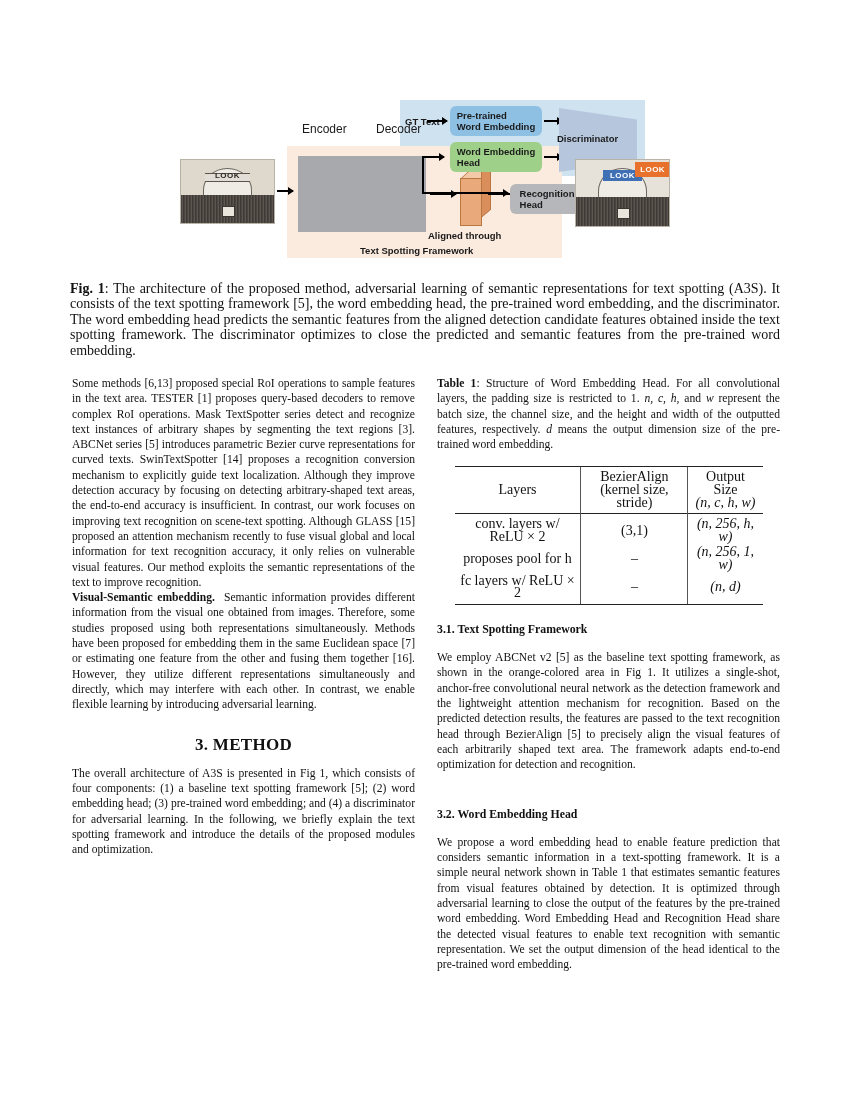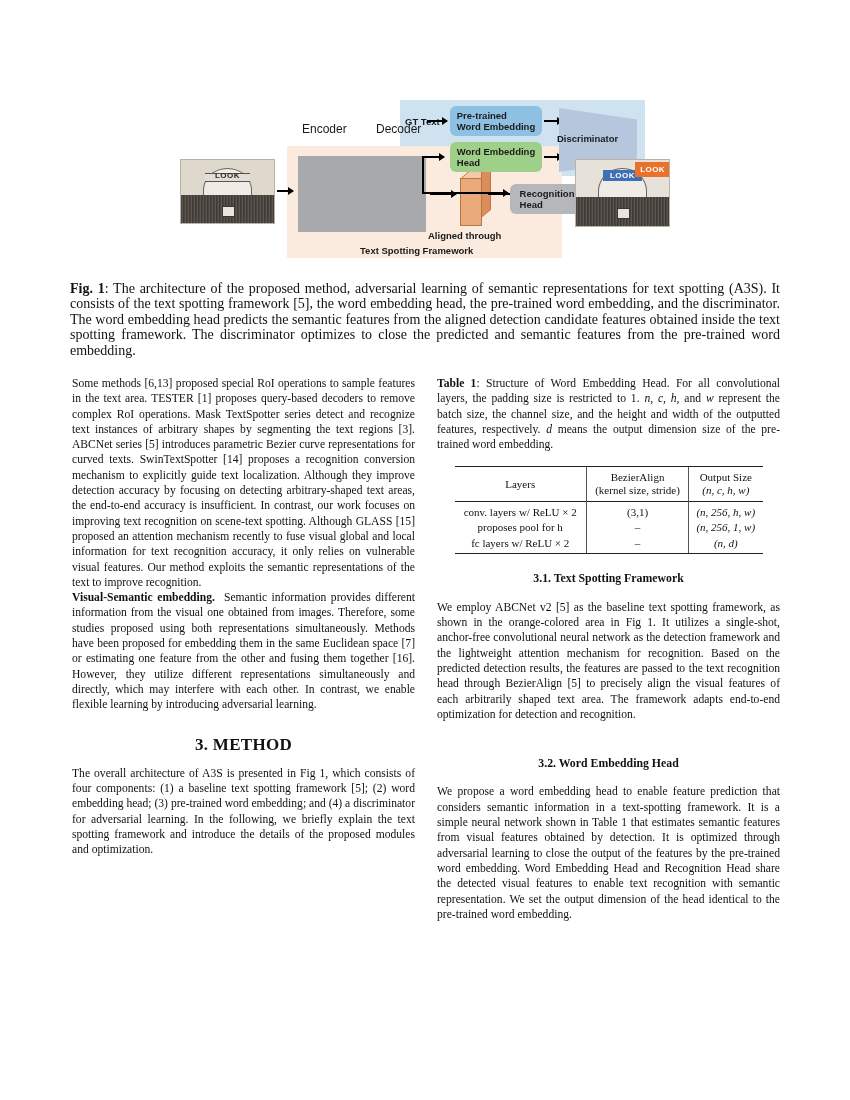--- a/index.html
+++ b/index.html
@@ -333,38 +333,38 @@
   p.para {
     margin: 0 0 0 0;
     text-indent: 0;
   }
   p.para + p.para { margin-top: 0; }
 
   .sec-head {
     font-weight: bold;
     font-size: 11.8px;
     margin: 17px 0 13px 0;
-    text-align: center;
+    text-align: left;
   }
   .sec-head-center {
     font-weight: bold;
     font-size: 17px;
     text-align: center;
     margin: 24px 0 14px 0;
     letter-spacing: 0.3px;
   }
 
   .tbl-caption { margin-bottom: 14px; }
   .tbl-caption b { font-weight: bold; }
 
   table.wtable {
     border-collapse: collapse;
     margin: 0 auto 0 auto;
     width: 308px;
-    font-size: 11px;
+    font-size: 14px;
     line-height: 12.6px;
   }
   table.wtable td, table.wtable th {
     padding: 1px 5px;
     text-align: center;
     font-weight: normal;
   }
   .rule-top td { border-top: 1.6px solid #222; }
   .rule-mid td { border-top: 1px solid #222; }
   .rule-bot td { border-bottom: 1.6px solid #222; }

